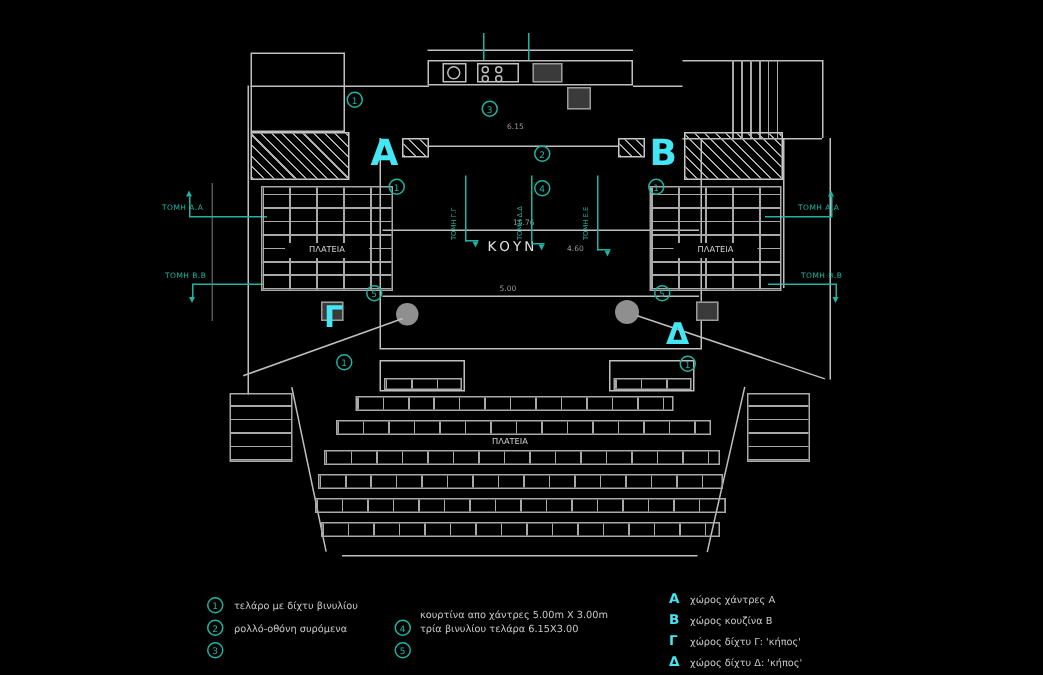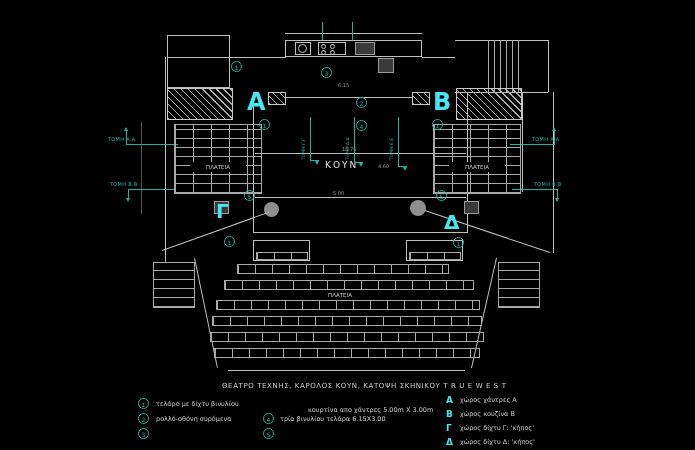--- a/index.html
+++ b/index.html
@@ -154,33 +154,32 @@
   <div class="a hl" style="left:497px;top:258px;width:113px;transform:rotate(102.8deg);transform-origin:0 0;"></div>
   <div class="a hl" style="left:228px;top:370px;width:237px;"></div>
   <div class="a row" style="left:237px;top:264px;width:212px;height:10px;"></div>
   <div class="a row" style="left:224px;top:280px;width:250px;height:10px;"></div>
   <div class="a row" style="left:216px;top:300px;width:264px;height:10px;"></div>
   <div class="a row" style="left:212px;top:316px;width:270px;height:10px;"></div>
   <div class="a row" style="left:210px;top:332px;width:274px;height:10px;"></div>
   <div class="a row" style="left:214px;top:348px;width:266px;height:10px;"></div>
   <div class="a plate" style="left:312px;top:290px;width:56px;height:10px;">ΠΛΑΤΕΙΑ</div>
 
-  <div class="a title" style="left:222px;top:382px;">ΘΕΑΤΡΟ ΤΕΧΝΗΣ, ΚΑΡΟΛΟΣ ΚΟΥΝ, ΚΑΤΟΨΗ ΣΚΗΝΙΚΟΥ T R U E   W E S T</div>
 
   <div class="a mk" style="left:138px;top:398px;"><span>1</span></div>
   <div class="a leg" style="left:156px;top:400px;">τελάρο με δίχτυ βινυλίου</div>
   <div class="a mk" style="left:138px;top:413px;"><span>2</span></div>
   <div class="a leg" style="left:156px;top:415px;">ρολλό-οθόνη συρόμενα</div>
   <div class="a mk" style="left:138px;top:428px;"><span>3</span></div>
   <div class="a leg" style="left:156px;top:450px;">κουζίνα</div>
 
   <div class="a mk" style="left:263px;top:413px;"><span>4</span></div>
   <div class="a leg" style="left:280px;top:415px;">τρία βινυλίου τελάρα 6.15X3.00</div>
   <div class="a mk" style="left:263px;top:428px;"><span>5</span></div>
-  <div class="a leg" style="left:280px;top:406px;margin-left:28px;">κουρτίνα απο χάντρες 5.00m X 3.00m</div>
+  <div class="a leg" style="left:280px;top:406px;">κουρτίνα απο χάντρες 5.00m X 3.00m</div>
 
   <div class="a cy zl" style="left:446px;top:395px;">Α</div>
   <div class="a leg" style="left:460px;top:396px;">χώρος χάντρες Α</div>
   <div class="a cy zl" style="left:446px;top:409px;">Β</div>
   <div class="a leg" style="left:460px;top:410px;">χώρος κουζίνα Β</div>
   <div class="a cy zl" style="left:446px;top:423px;">Γ</div>
   <div class="a leg" style="left:460px;top:424px;">χώρος δίχτυ Γ: 'κήπος'</div>
   <div class="a cy zl" style="left:446px;top:437px;">Δ</div>
   <div class="a leg" style="left:460px;top:438px;">χώρος δίχτυ Δ: 'κήπος'</div>
 

